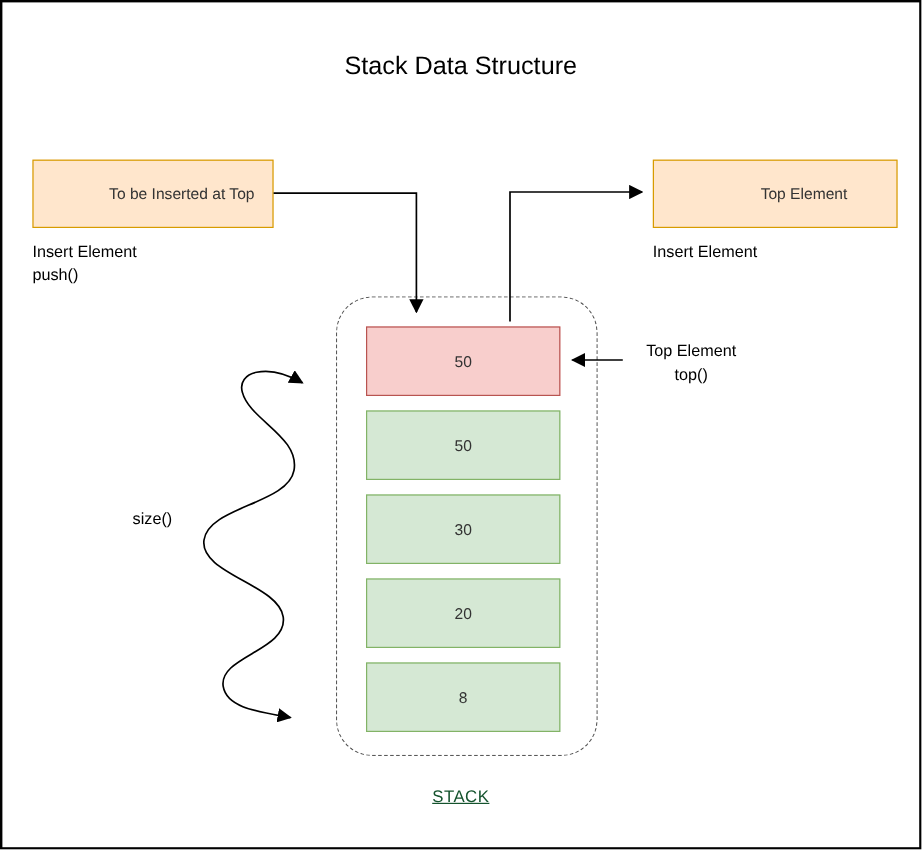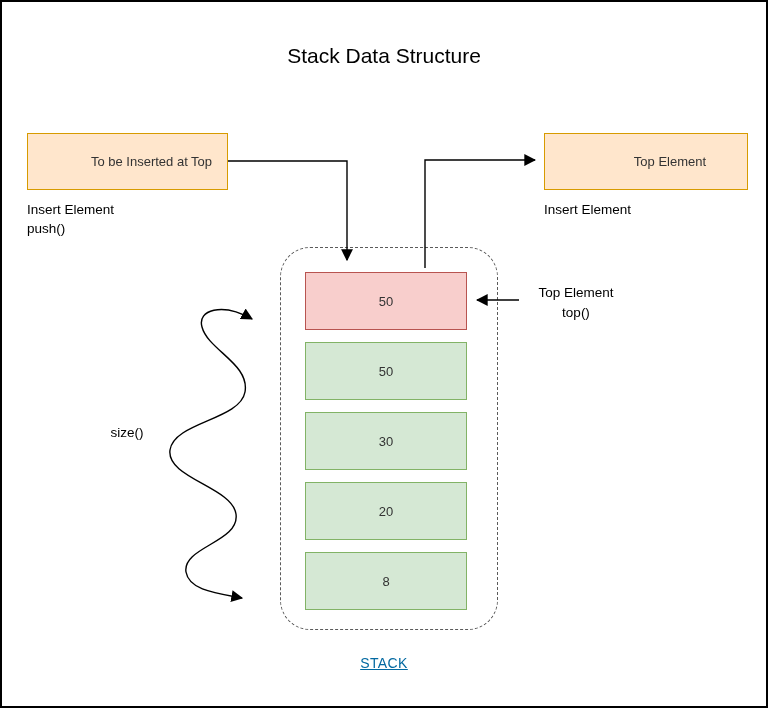--- a/index.html
+++ b/index.html
@@ -81,21 +81,21 @@
   .top-annotation  { left: 514px; top: 281px; width: 120px; }
   .size-annotation { left: 70px;  top: 421px; width: 110px; }
   .stack-label {
     position: absolute;
     left: 0; top: 653px;
     width: 100%;
     text-align: center;
     font-size: 14px;
     text-decoration: underline;
     letter-spacing: 0.4px;
-    color: #0369a1;
+    color: #14532d;
   }
   svg.arrows {
     position: absolute;
     left: 0; top: 0;
     width: 768px;
     height: 708px;
     pointer-events: none;
   }
 </style>
 </head>

